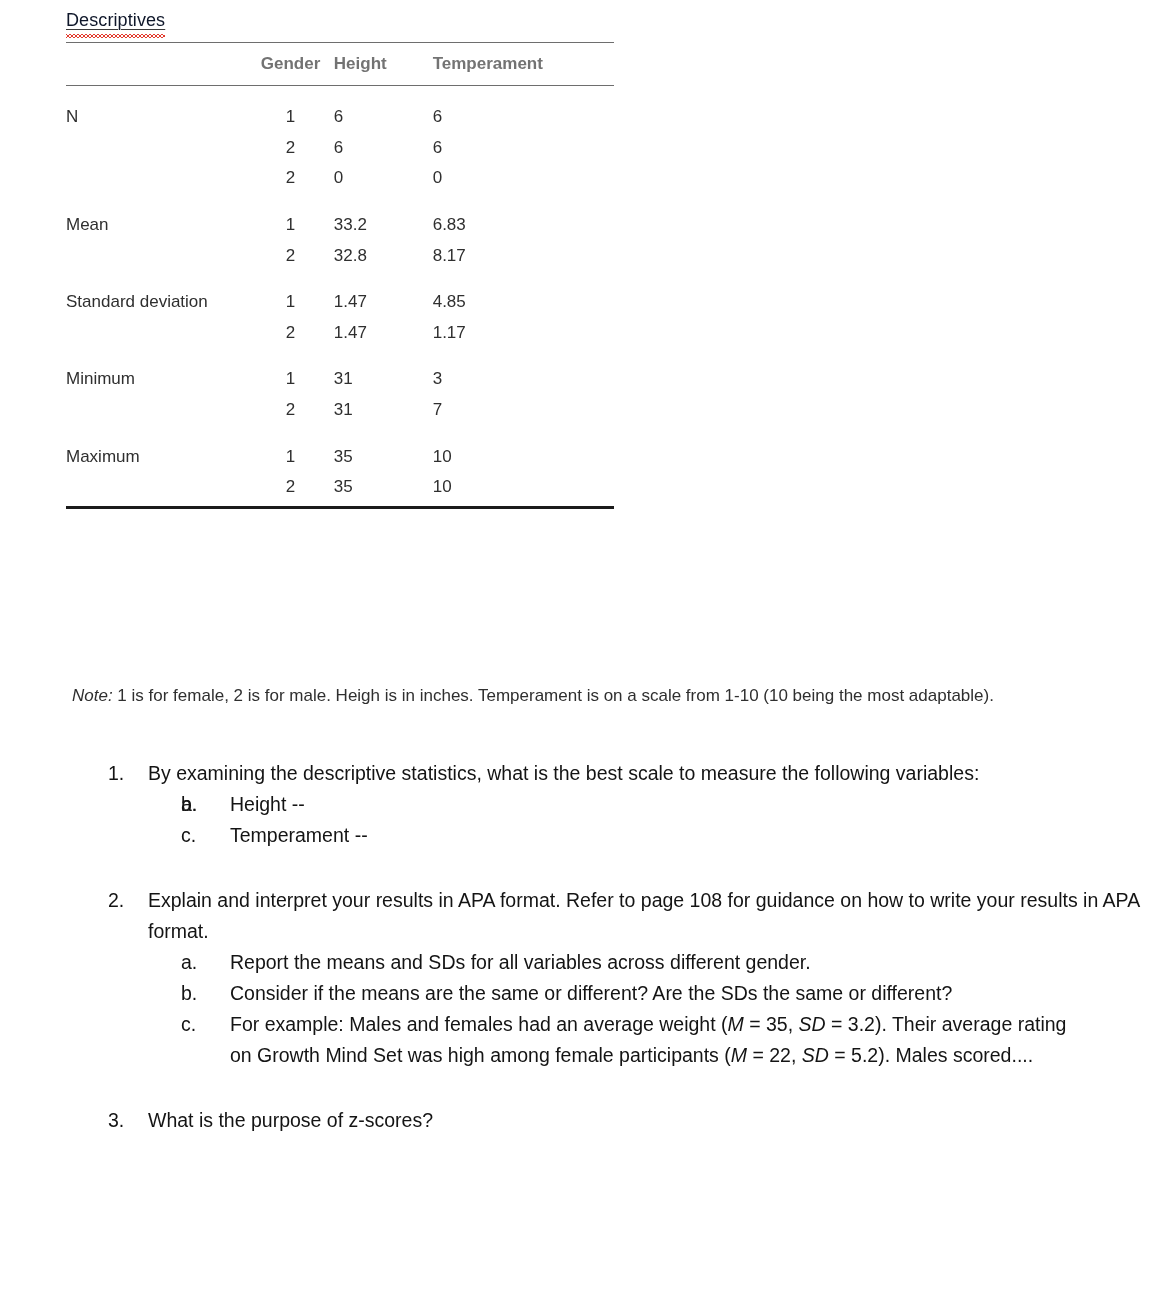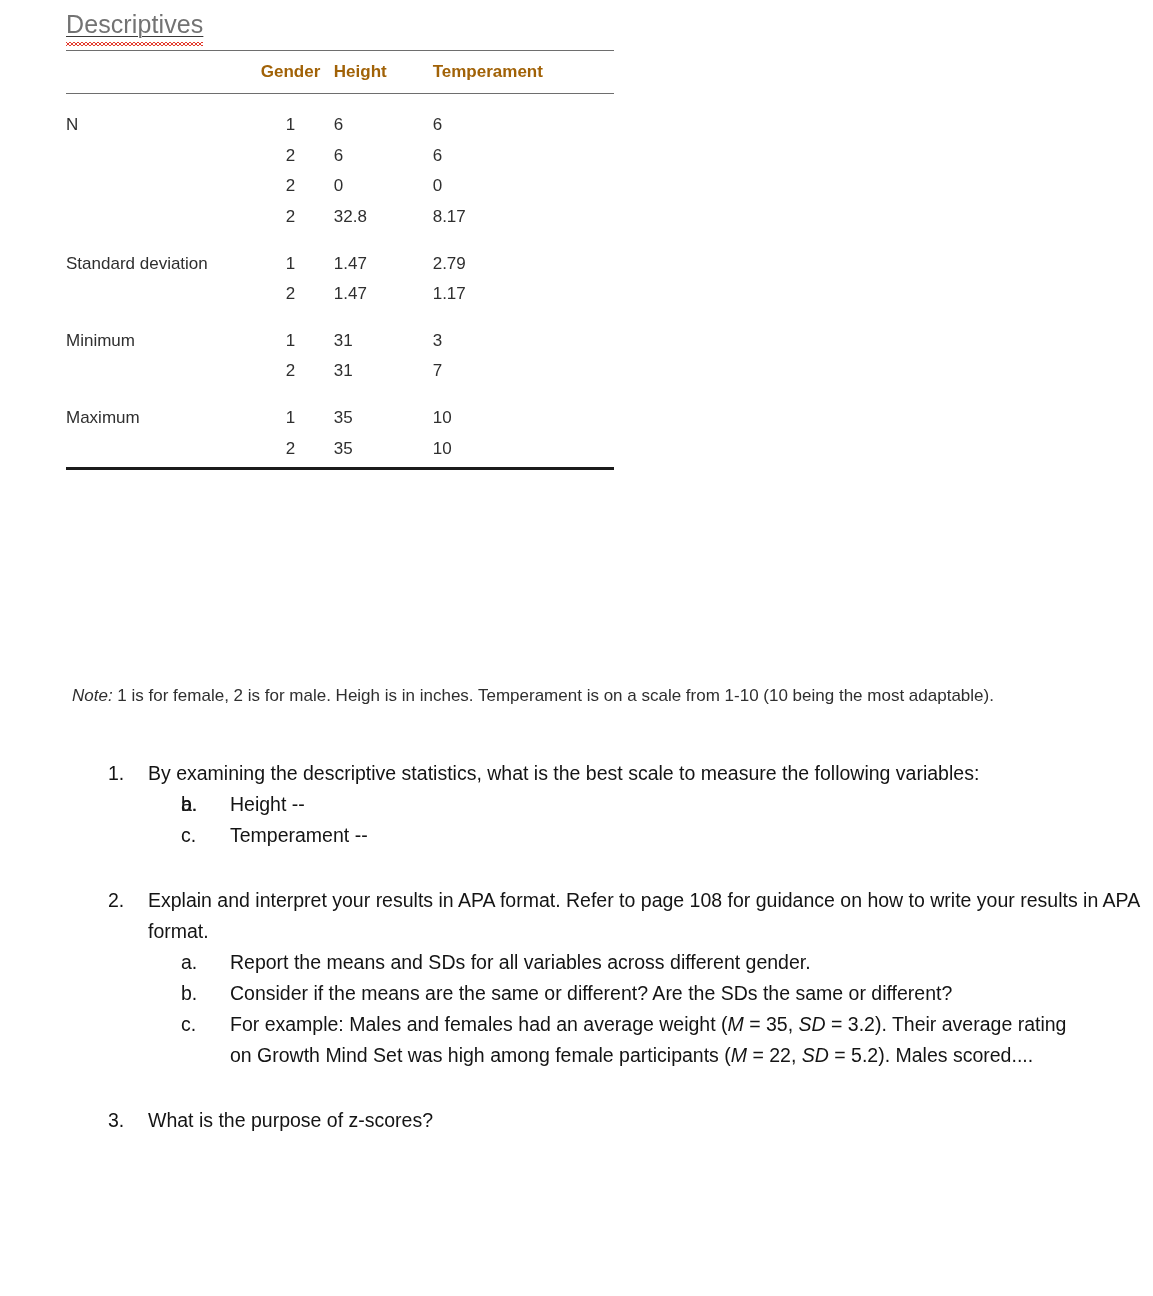--- a/index.html
+++ b/index.html
@@ -18,22 +18,22 @@
 
   
   .table-block {
     position: absolute;
     left: 66px;
     top: 10px;
     width: 548px;
   }
 
   .table-title {
-    font-size: 25px;
-    color: #737373;
+    font-size: 18px;
+    color: #0f172a;
     letter-spacing: .1px;
     padding-bottom: 2px;
     display: inline-block;
     position: relative;
     text-decoration: underline;
     text-decoration-color: #3a3a3a;
     text-underline-offset: 3px;
     text-decoration-thickness: 1px;
   }
   .spellwrap { position: relative; display: inline-block; }
@@ -63,21 +63,21 @@
   }
 
   table.desc {
     width: 100%;
     border-collapse: collapse;
     font-size: 17px;
     color: #2f2f2f;
   }
   table.desc th {
     font-weight: bold;
-    color: #a16207;
+    color: #737373;
     font-size: 17px;
     padding: 11px 0 11px 0;
     white-space: nowrap;
   }
   table.desc td {
     padding: 0;
     height: 30.6px;
     vertical-align: middle;
     white-space: nowrap;
   }
@@ -181,32 +181,38 @@
         <td class="c-temp">6</td>
       </tr>
 
       <tr>
         <td class="c-label"></td>
         <td class="c-gender">2</td>
         <td class="c-height">0</td>
         <td class="c-temp">0</td>
       </tr>
 
+      <tr class="group-start">
+        <td class="c-label">Mean</td>
+        <td class="c-gender">1</td>
+        <td class="c-height">33.2</td>
+        <td class="c-temp">6.83</td>
+      </tr>
       <tr>
         <td class="c-label"></td>
         <td class="c-gender">2</td>
         <td class="c-height">32.8</td>
         <td class="c-temp">8.17</td>
       </tr>
 
       <tr class="group-start">
         <td class="c-label">Standard deviation</td>
         <td class="c-gender">1</td>
         <td class="c-height">1.47</td>
-        <td class="c-temp">2.79</td>
+        <td class="c-temp">4.85</td>
       </tr>
       <tr>
         <td class="c-label"></td>
         <td class="c-gender">2</td>
         <td class="c-height">1.47</td>
         <td class="c-temp">1.17</td>
       </tr>
 
       <tr class="group-start">
         <td class="c-label">Minimum</td>

